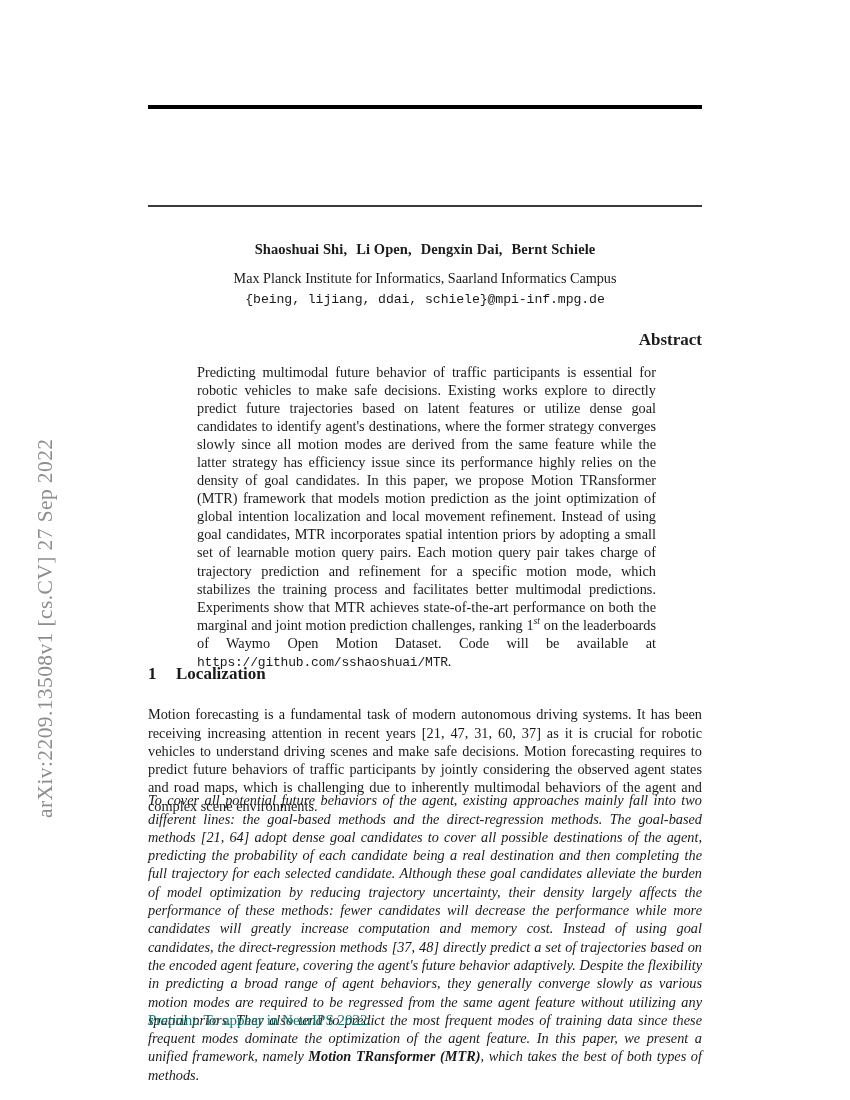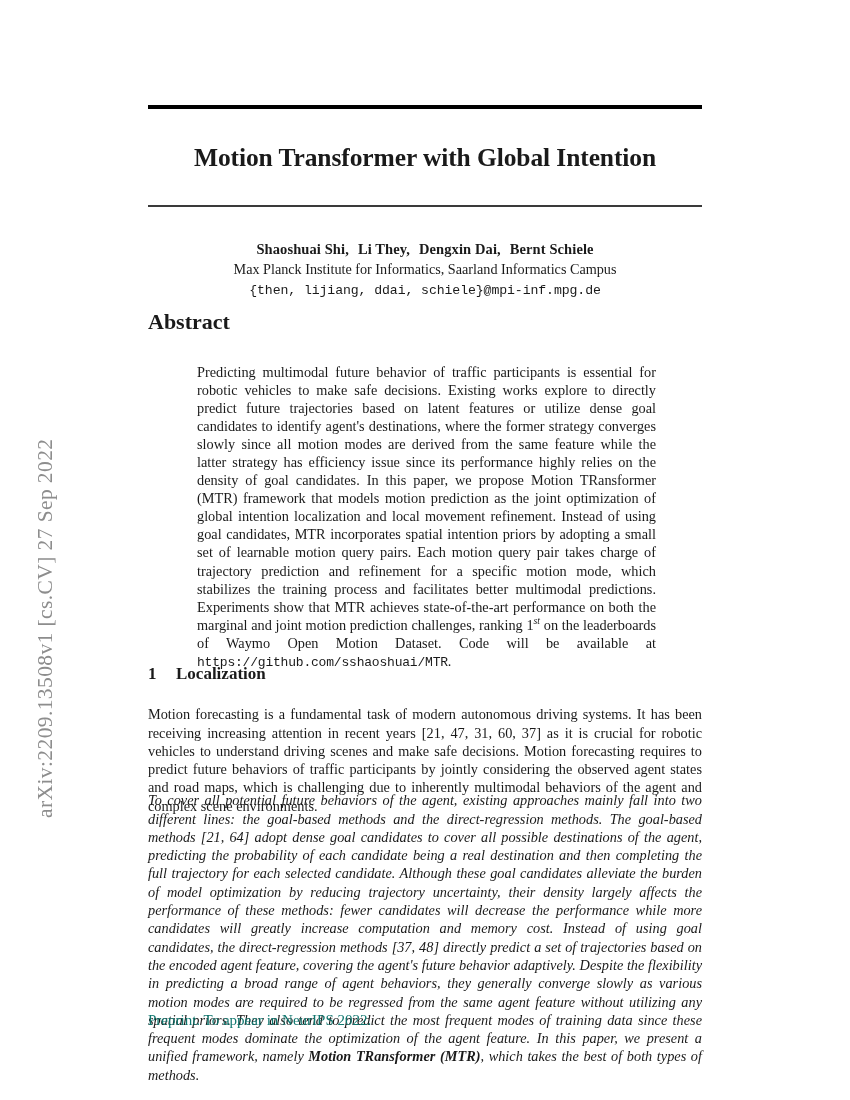--- a/index.html
+++ b/index.html
@@ -85,37 +85,37 @@
   .author-names {
     font-size: 14.5px;
     font-weight: bold;
     line-height: 19px;
     letter-spacing: 0.1px;
   }
   .author-names .sep { display: inline-block; width: 9px; }
   .affiliation {
     font-size: 14.2px;
     line-height: 19px;
-    margin-top: 1px;
+    margin-top: 10px;
   }
   .email {
     font-family: "Liberation Mono", "DejaVu Sans Mono", monospace;
     font-size: 13.2px;
     line-height: 19px;
     margin-top: 2px;
     letter-spacing: -0.1px;
   }
 
   .abstract-heading {
     position: absolute;
     left: 0;
-    top: 309px;
-    width: 554px;
-    text-align: left;
-    font-size: 22px;
+    top: 330px;
+    width: 554px;
+    text-align: right;
+    font-size: 17px;
     font-weight: bold;
   }
 
   .abstract-body {
     position: absolute;
     left: 49px;
     top: 363px;
     width: 459px;
     font-size: 14.3px;
     line-height: 18.05px;
@@ -164,31 +164,30 @@
 
 <div class="page">
 
   <div class="arxiv-stamp">arXiv:2209.13508v1  [cs.CV]  27 Sep 2022</div>
 
   <div class="content">
 
     <div class="rule-thick"></div>
 
     <h1 class="title">
-      <span class="title-line">Motion Transformer with Global Intention</span>
     </h1>
 
     <div class="rule-thin"></div>
 
     <div class="authors">
       <div class="author-names">
-        <span>Shaoshuai Shi,</span><span class="sep"></span><span>Li They,</span><span class="sep"></span><span>Dengxin Dai,</span><span class="sep"></span><span>Bernt Schiele</span>
+        <span>Shaoshuai Shi,</span><span class="sep"></span><span>Li Open,</span><span class="sep"></span><span>Dengxin Dai,</span><span class="sep"></span><span>Bernt Schiele</span>
       </div>
       <div class="affiliation">Max Planck Institute for Informatics, Saarland Informatics Campus</div>
-      <div class="email">{then, lijiang, ddai, schiele}@mpi-inf.mpg.de</div>
+      <div class="email">{being, lijiang, ddai, schiele}@mpi-inf.mpg.de</div>
     </div>
 
     <div class="abstract-heading">Abstract</div>
 
     <div class="abstract-body"><span>Predicting multimodal future behavior of traffic participants is essential for robotic vehicles to make safe decisions. Existing works explore to directly predict future trajectories based on latent features or utilize dense goal candidates to identify agent's destinations, where the former strategy converges slowly since all motion modes are derived from the same feature while the latter strategy has efficiency issue since its performance highly relies on the density of goal candidates. In this paper, we propose Motion TRansformer (MTR) framework that models motion prediction as the joint optimization of global intention localization and local movement refinement. Instead of using goal candidates, MTR incorporates spatial intention priors by adopting a small set of learnable motion query pairs. Each motion query pair takes charge of trajectory prediction and refinement for a specific motion mode, which stabilizes the training process and facilitates better multimodal predictions. Experiments show that MTR achieves state-of-the-art performance on both the marginal and joint motion prediction challenges, ranking 1</span><sup class="ord">st</sup><span> on the leaderboards of Waymo Open Motion Dataset. Code will be available at </span><span class="mono">https://github.com/sshaoshuai/MTR</span><span>.</span></div>
 
     <h2 class="section-heading"><span class="num">1</span><span>Localization</span></h2>
 
     <p class="body-text para-1">Motion forecasting is a fundamental task of modern autonomous driving systems. It has been receiving increasing attention in recent years [21, 47, 31, 60, 37] as it is crucial for robotic vehicles to understand driving scenes and make safe decisions. Motion forecasting requires to predict future behaviors of traffic participants by jointly considering the observed agent states and road maps, which is challenging due to inherently multimodal behaviors of the agent and complex scene environments.</p>
 

